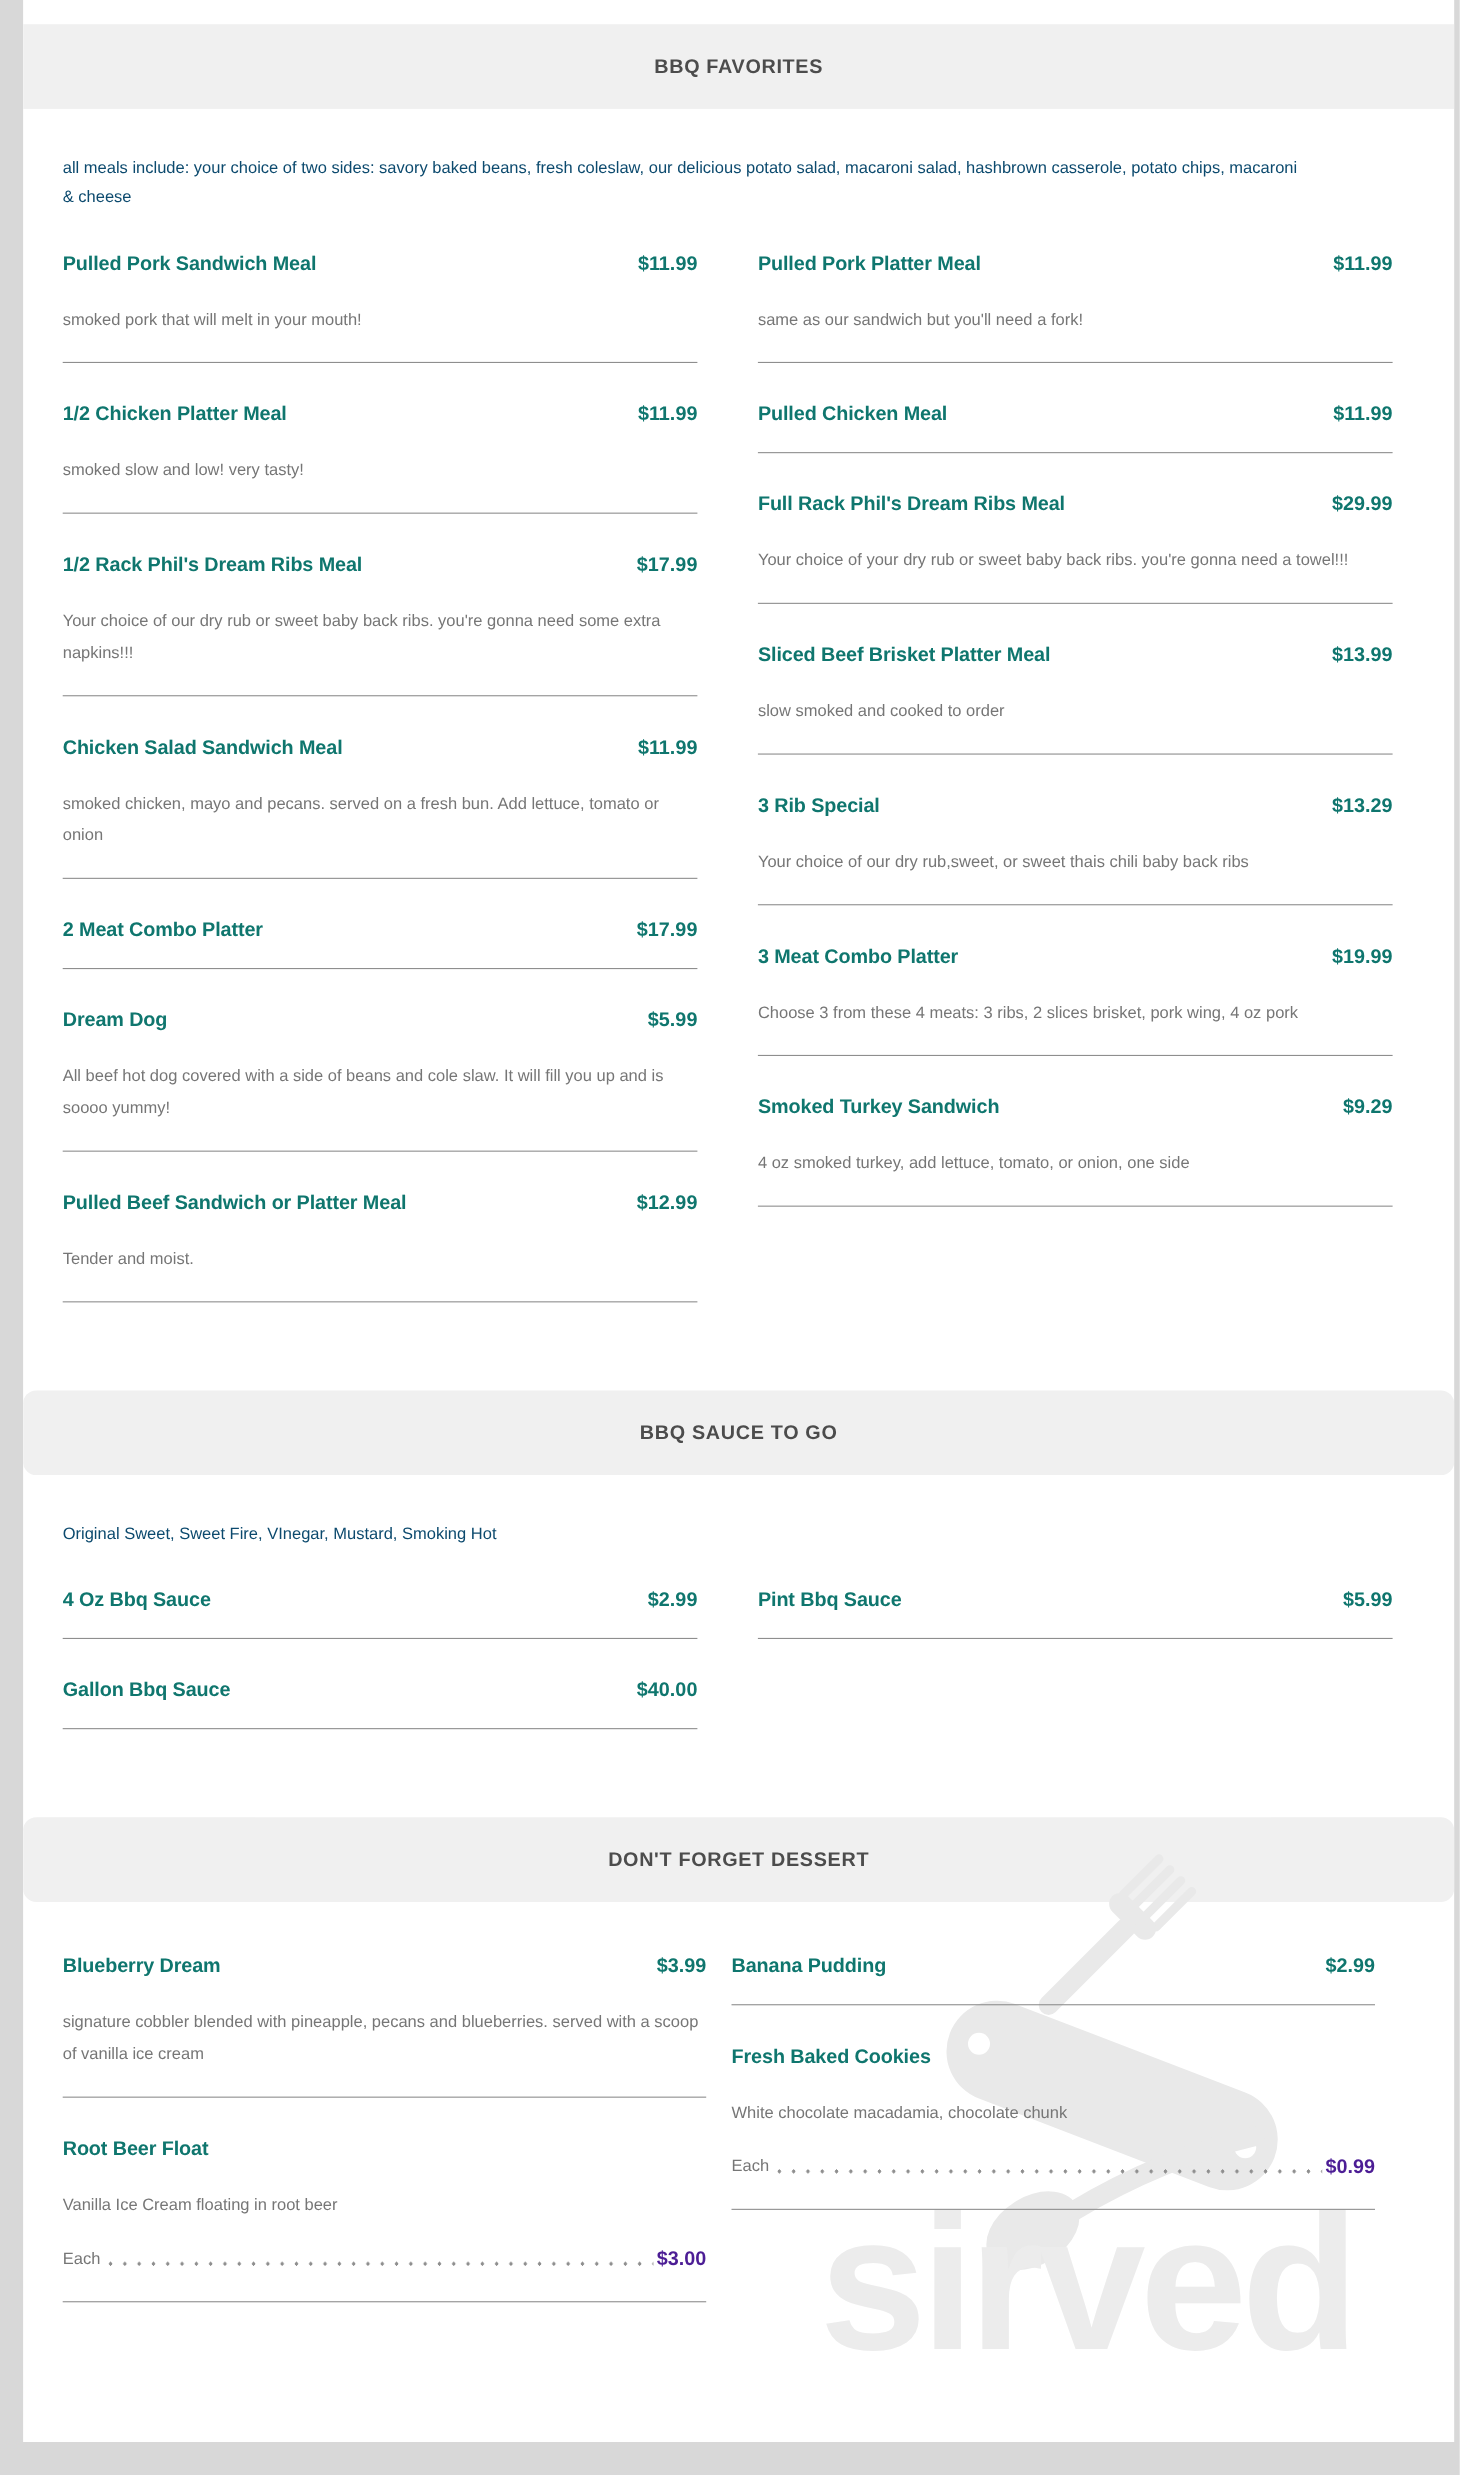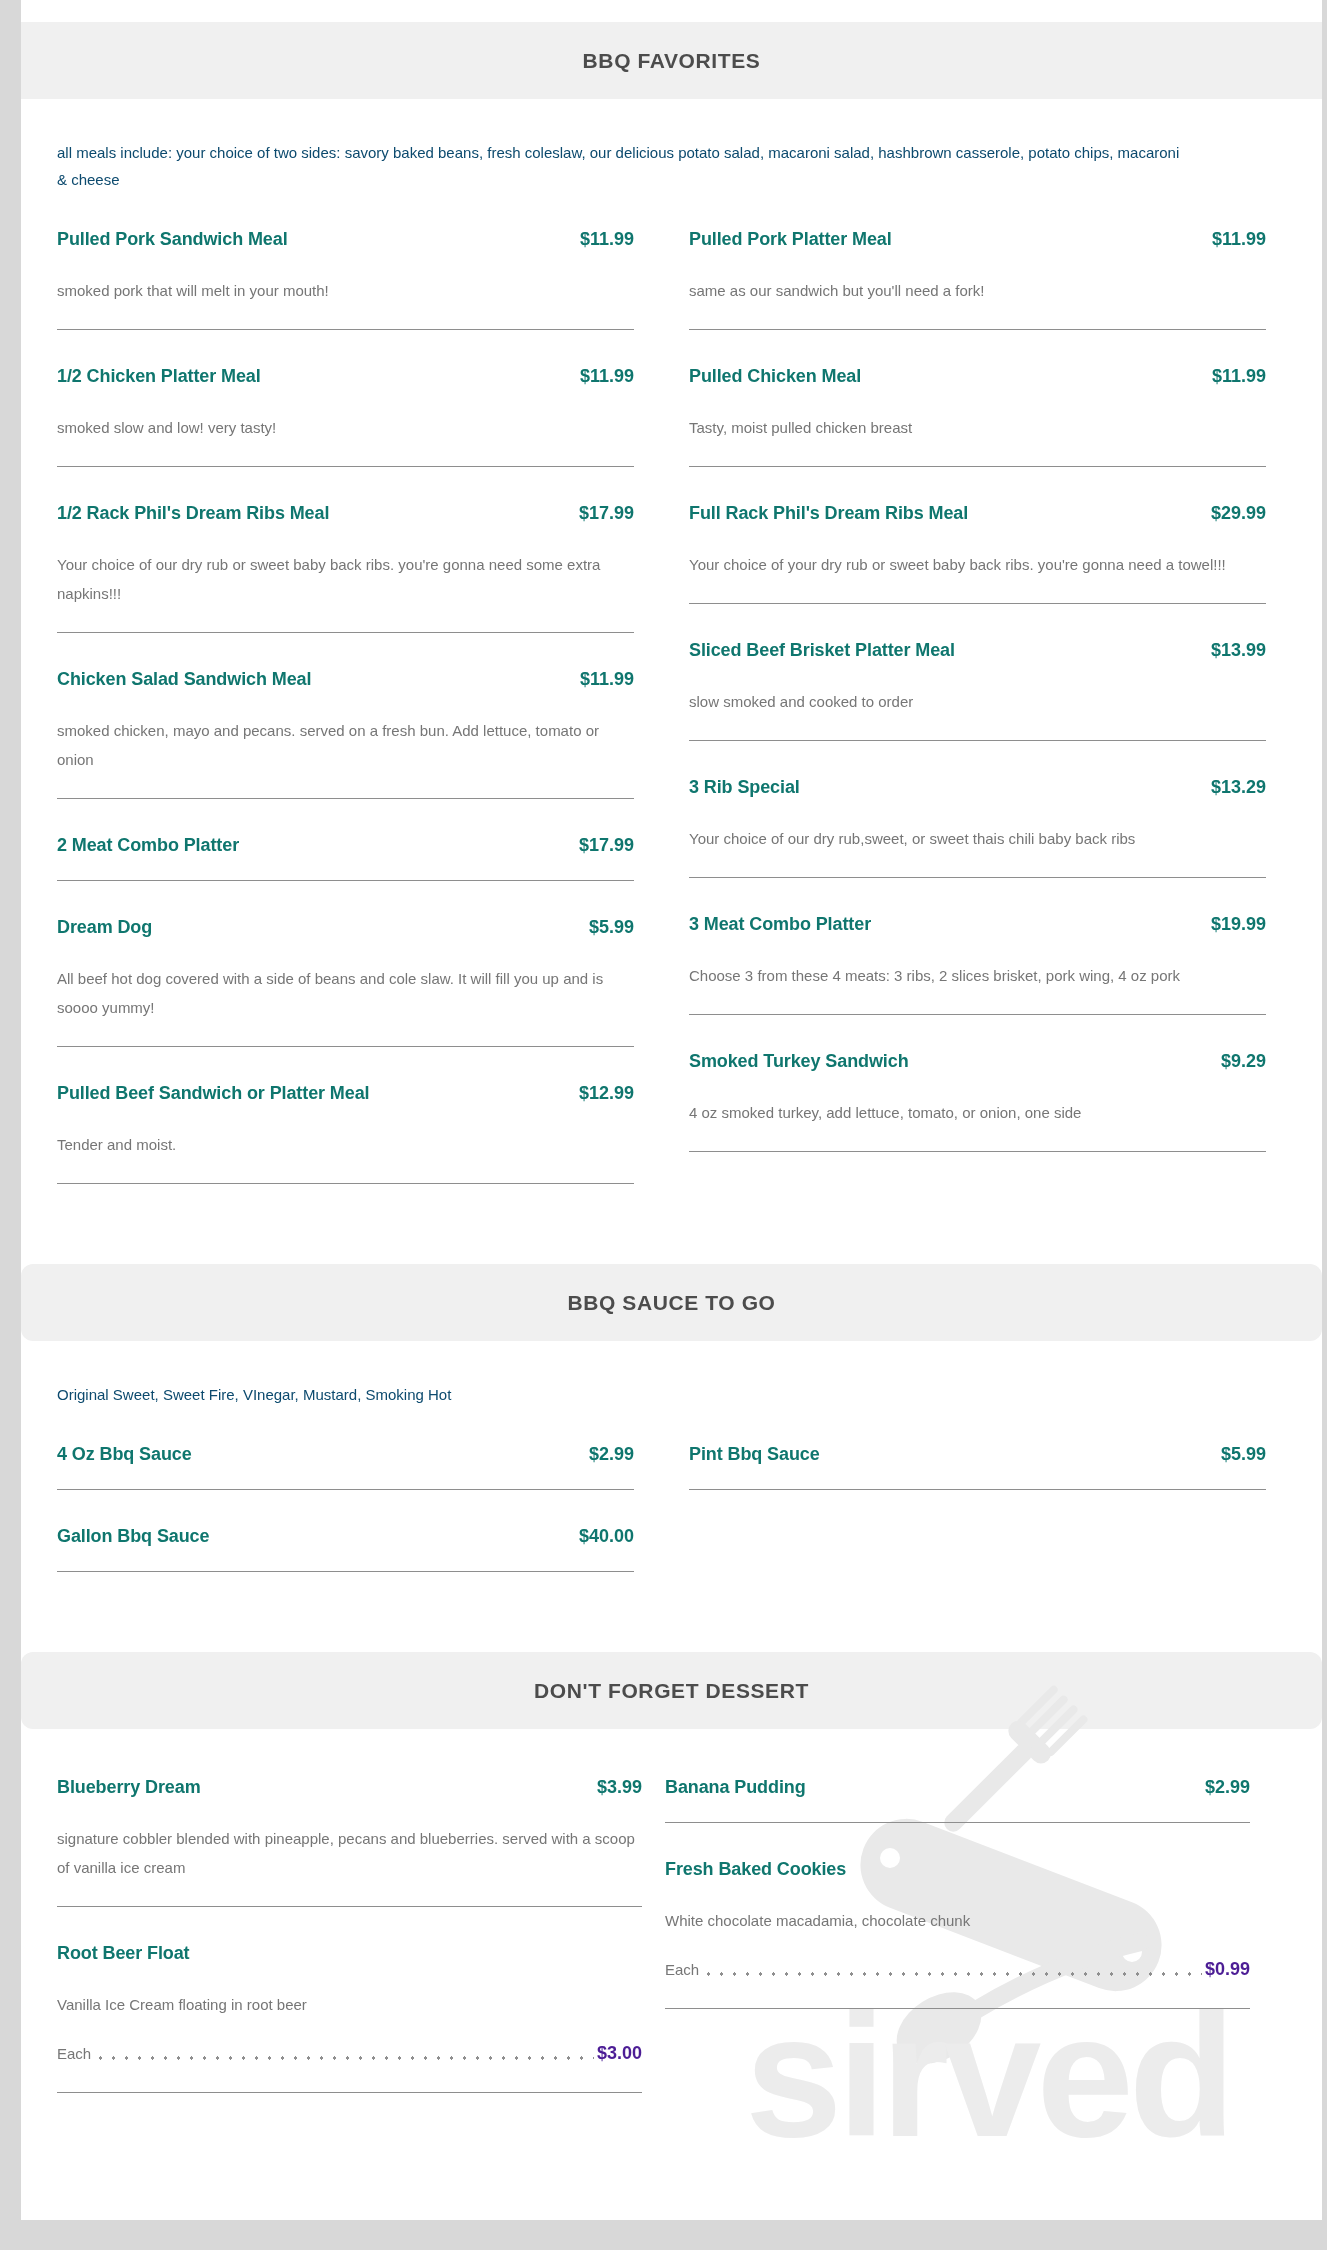--- a/index.html
+++ b/index.html
@@ -18,21 +18,21 @@
     overflow: hidden;
   }
   .band {
     background: #f0f0f0; height: 77px;
     display: flex; align-items: center; justify-content: center;
   }
   .band.first { margin-top: 22px; }
   .band.next { margin-top: 80px; border-radius: 12px; }
   .band-title {
     position: relative; z-index: 1;
-    font-size: 21px; font-weight: bold; color: #4c4c4c; letter-spacing: .6px;
+    font-size: 18px; font-weight: bold; color: #4c4c4c; letter-spacing: .6px;
   }
   .inner { padding: 0 56px 0 36px; position: relative; z-index: 1; }
   .note { margin-top: 40px; font-size: 15px; color: #0c4a6e; line-height: 27px; }
   .cols { display: flex; gap: 55px; }
   .cols.dessert-cols { margin-top: 12px; gap: 23px; }
   .col { width: 585px; }
   .mi { padding-top: 36px; }
   .mi-head {
     display: flex; justify-content: space-between; align-items: baseline;
     font-size: 18px; font-weight: bold; color: #0f766e;
@@ -137,21 +137,20 @@
               <span class="mi-price">$11.99</span>
             </div>
           <div class="mi-desc">same as our sandwich but you'll need a fork!</div>
           <div class="mi-sep"></div>
         </div>
         <div class="mi">
           <div class="mi-head">
               <span class="mi-name">Pulled Chicken Meal</span>
               <span class="mi-price">$11.99</span>
             </div>
-          <div class="mi-desc">Tasty, moist pulled chicken breast</div>
           <div class="mi-sep"></div>
         </div>
         <div class="mi">
           <div class="mi-head">
               <span class="mi-name">Full Rack Phil's Dream Ribs Meal</span>
               <span class="mi-price">$29.99</span>
             </div>
           <div class="mi-desc">Your choice of your dry rub or sweet baby back ribs. you're gonna need a towel!!!</div>
           <div class="mi-sep"></div>
         </div>

